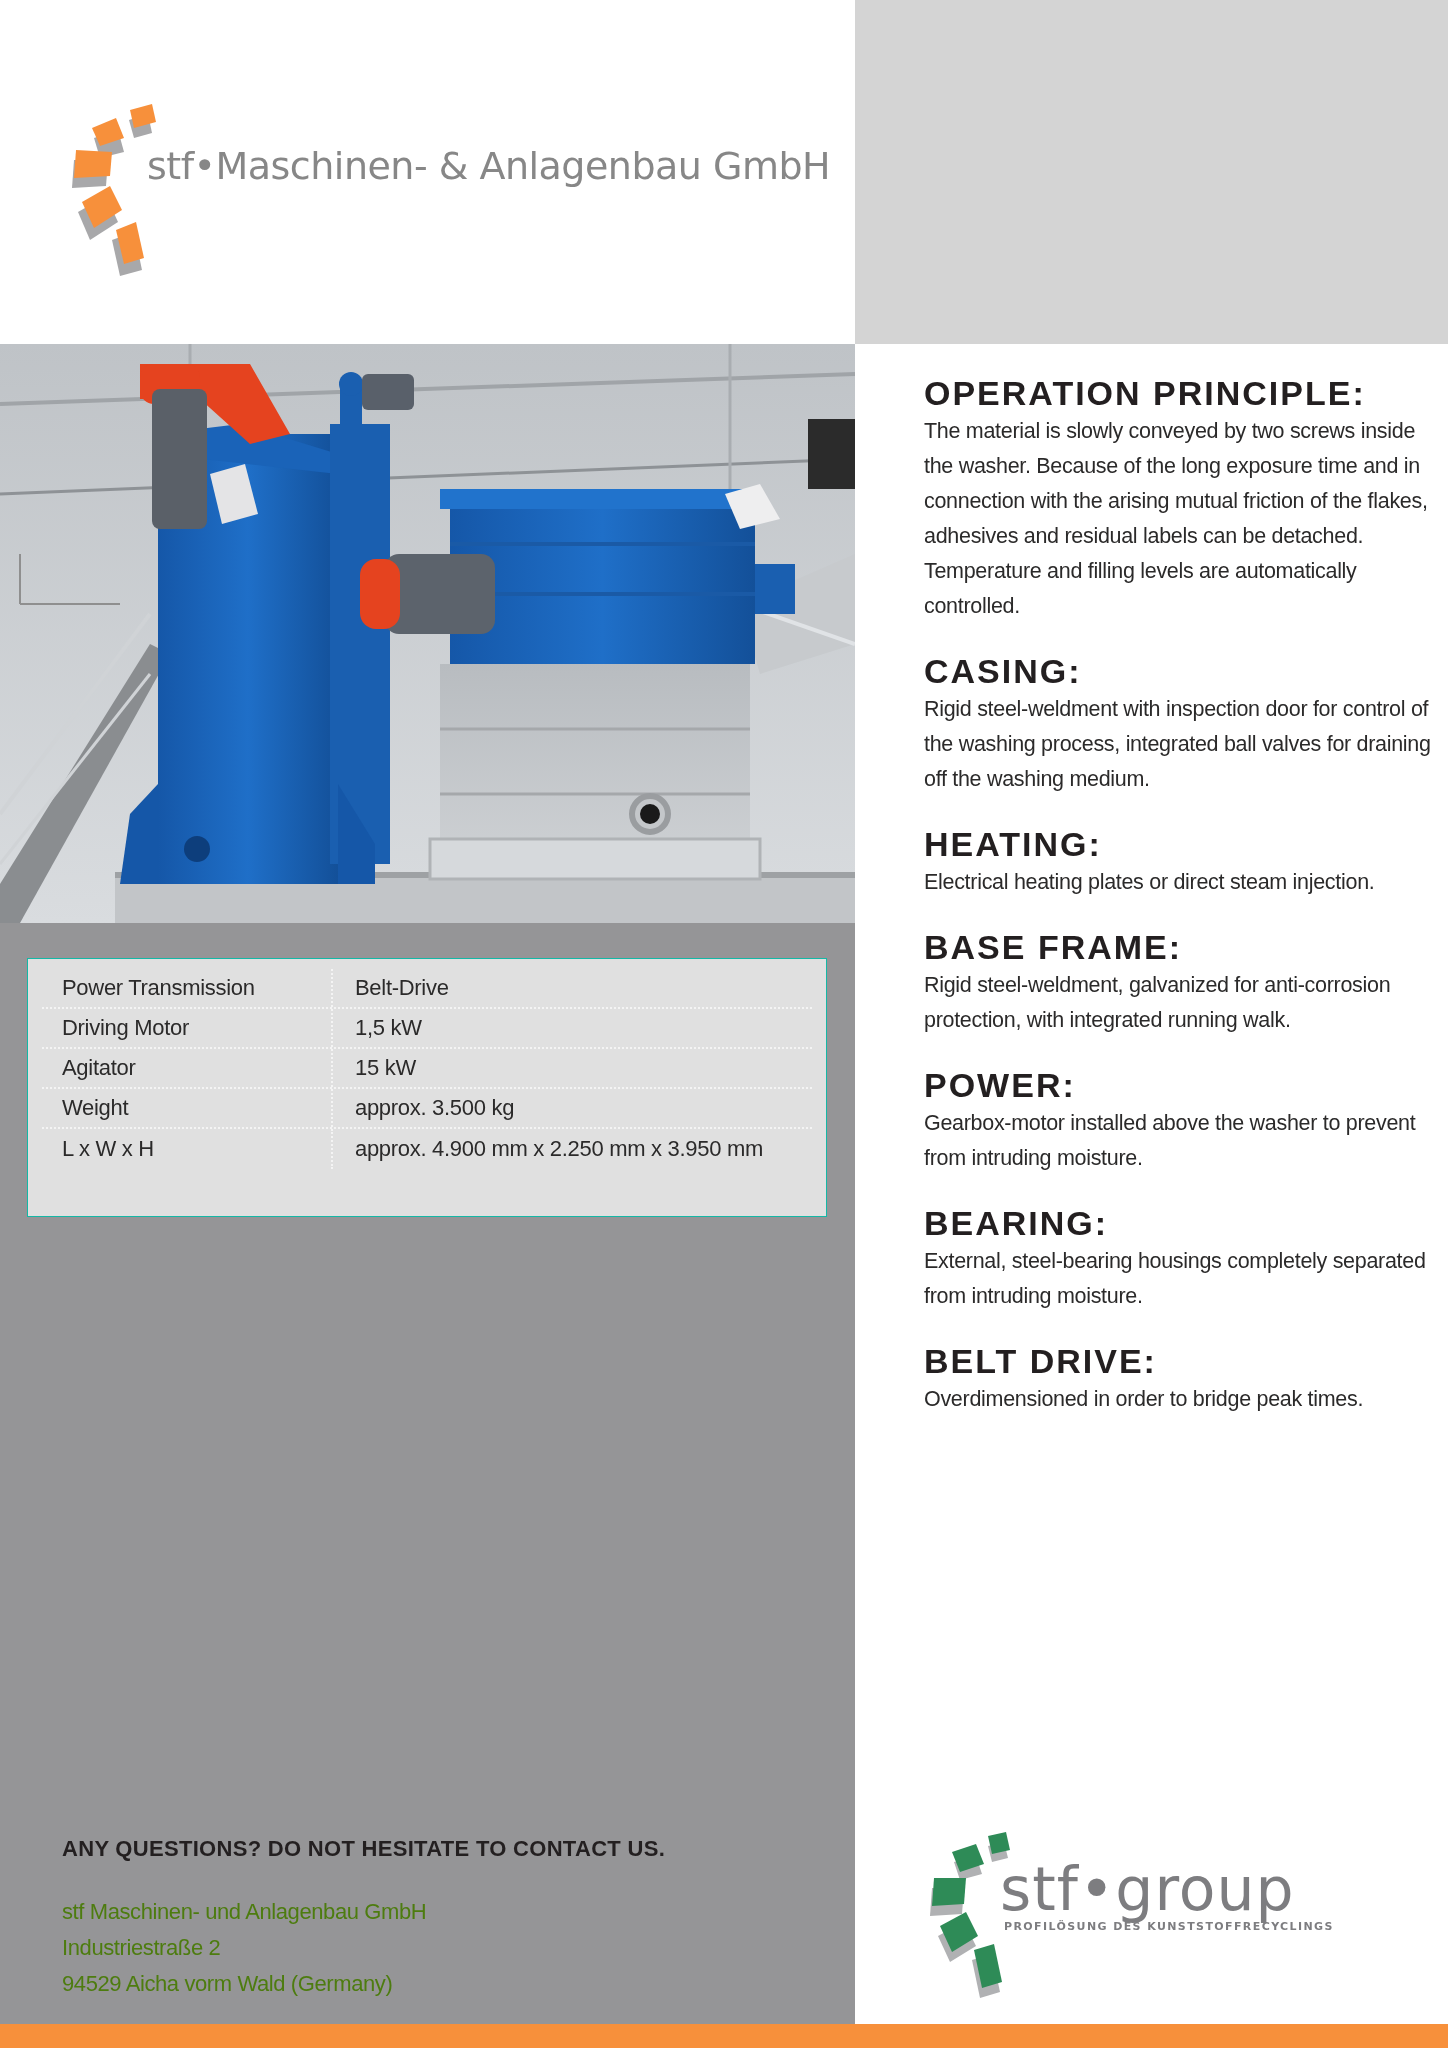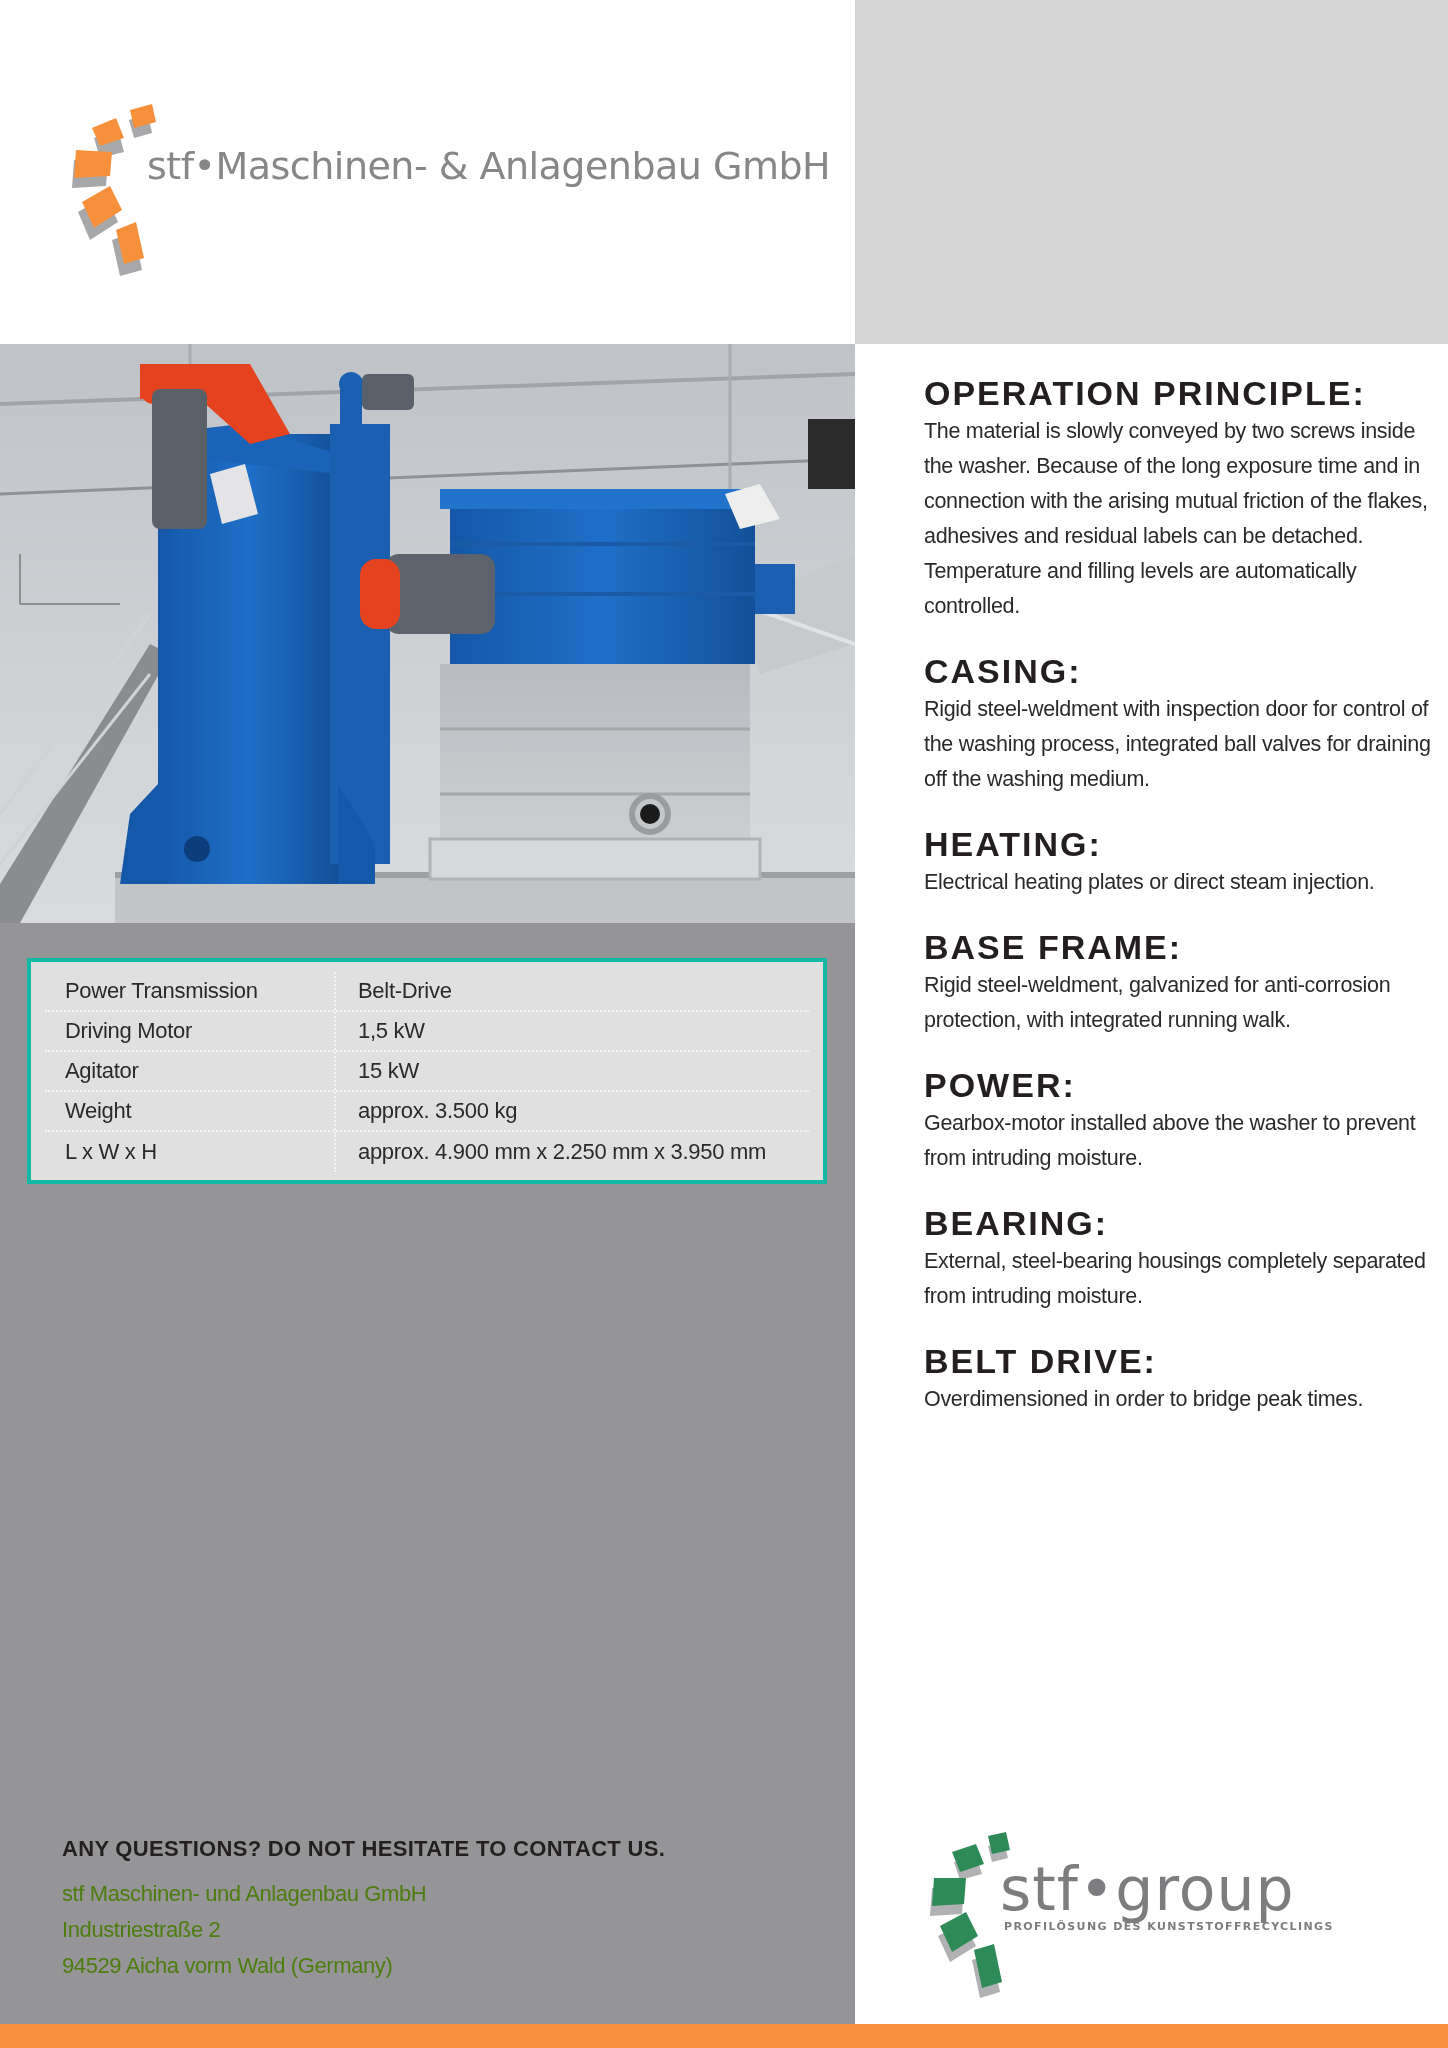--- a/index.html
+++ b/index.html
@@ -19,37 +19,37 @@
   }
 
   
   .photo { position: absolute; left: 0; top: 344px; width: 855px; height: 579px; overflow: hidden; background: #c9ccd0; }
   .photo svg { display: block; }
 
   
   .left-col { position: absolute; left: 0; top: 923px; width: 855px; height: 1101px; background: #959597; }
 
   .spec-table {
-    position: absolute; left: 27px; top: 958px; width: 800px; height: 226px;
-    background: #e0e0e0; border: 4px solid #14b8a6;
+    position: absolute; left: 27px; top: 958px; width: 800px; height: 259px;
+    background: #e0e0e0; border: 1px solid #14b8a6;
     padding: 10px 14px 0 14px;
   }
   .spec-row {
     position: relative; height: 40px; display: flex; align-items: center;
     border-bottom: 2px dotted #f4f4f4;
   }
   .spec-row:last-child { border-bottom: none; }
   .spec-label { width: 289px; padding-left: 20px; font-size: 22px; color: #2b2a2a; font-family: "Liberation Sans", sans-serif; letter-spacing: -0.3px; }
   .spec-value { flex: 1; padding-left: 22px; font-size: 22px; color: #2b2a2a; font-family: "Liberation Sans", sans-serif; letter-spacing: -0.3px; border-left: 2px dotted #f4f4f4; height: 100%; display: flex; align-items: center; }
 
   
   .contact { position: absolute; left: 62px; top: 1836px; width: 790px; }
   .contact-heading {
     font-family: "Liberation Sans", sans-serif; font-weight: bold; font-size: 22px;
-    color: #231f20; letter-spacing: 0.3px; margin-bottom: 14px;
+    color: #231f20; letter-spacing: 0.3px; margin-bottom: 32px;
   }
   .contact-grid { display: flex; }
   .contact-col1 { width: 396px; }
   .contact-col2 { flex: 1; }
   .contact-line { font-size: 22px; color: #4d7c0f; line-height: 36px; letter-spacing: -0.4px; white-space: nowrap; }
 
   
   .right-col { position: absolute; left: 855px; top: 344px; width: 593px; height: 1680px; background: #ffffff; }
   .sections { position: absolute; left: 924px; top: 372px; width: 510px; }
   .section { margin-bottom: 26px; }

